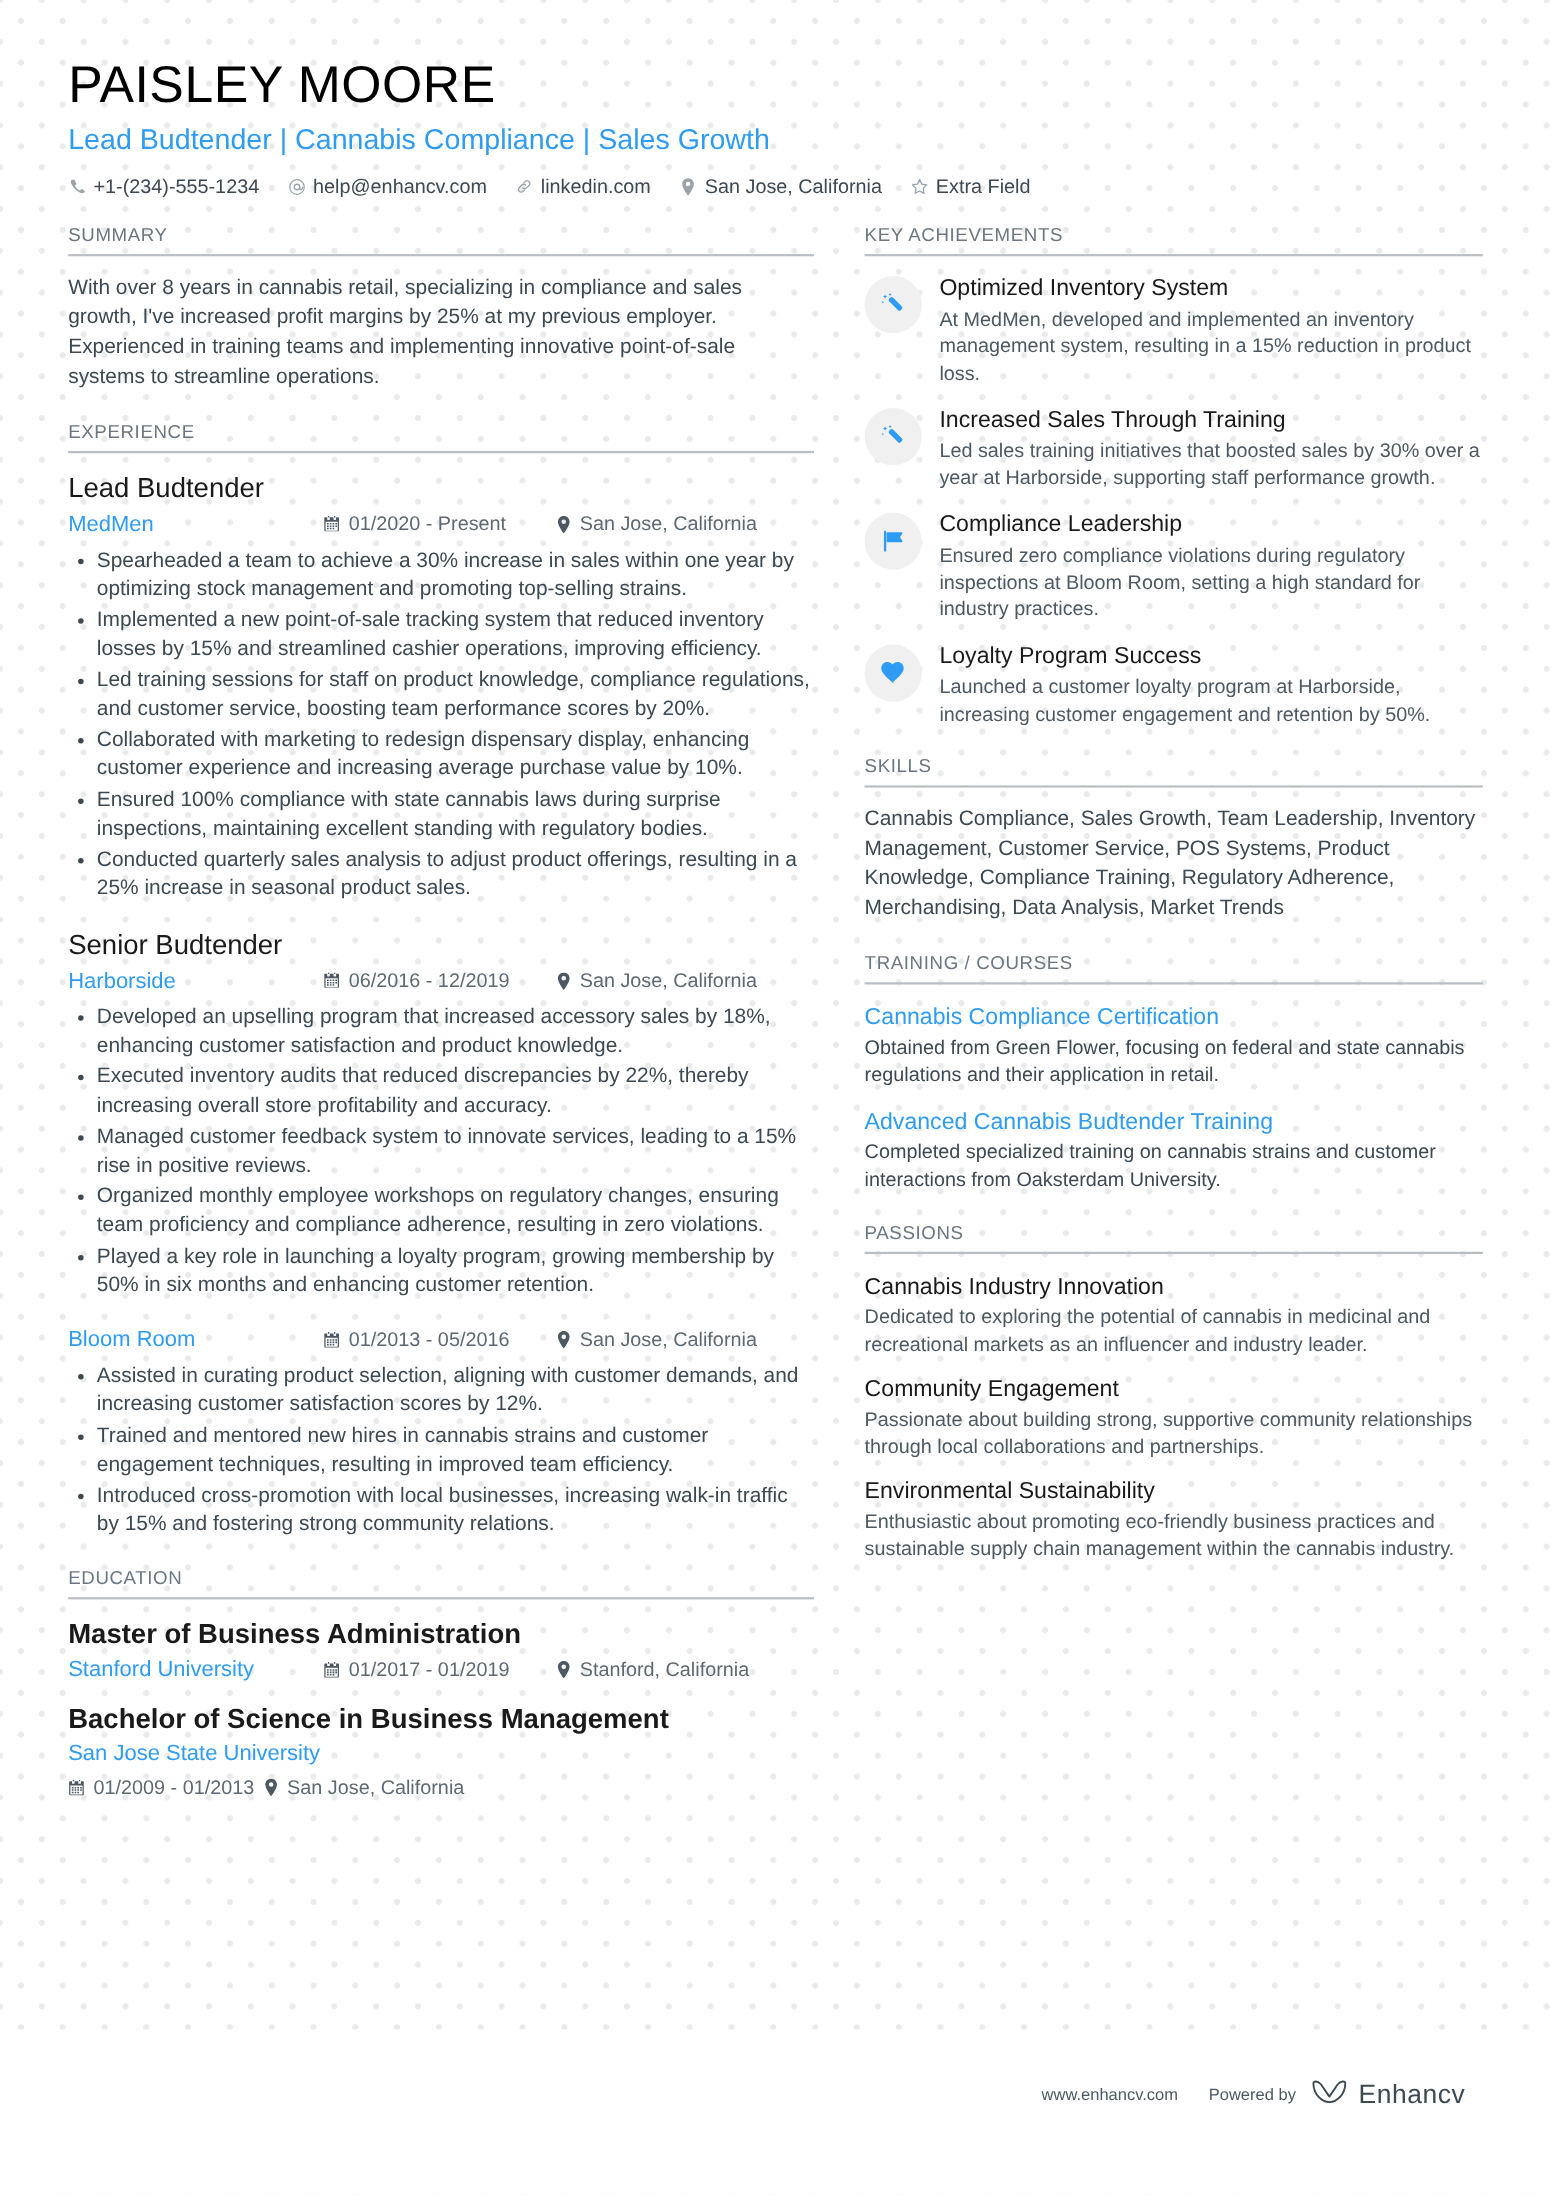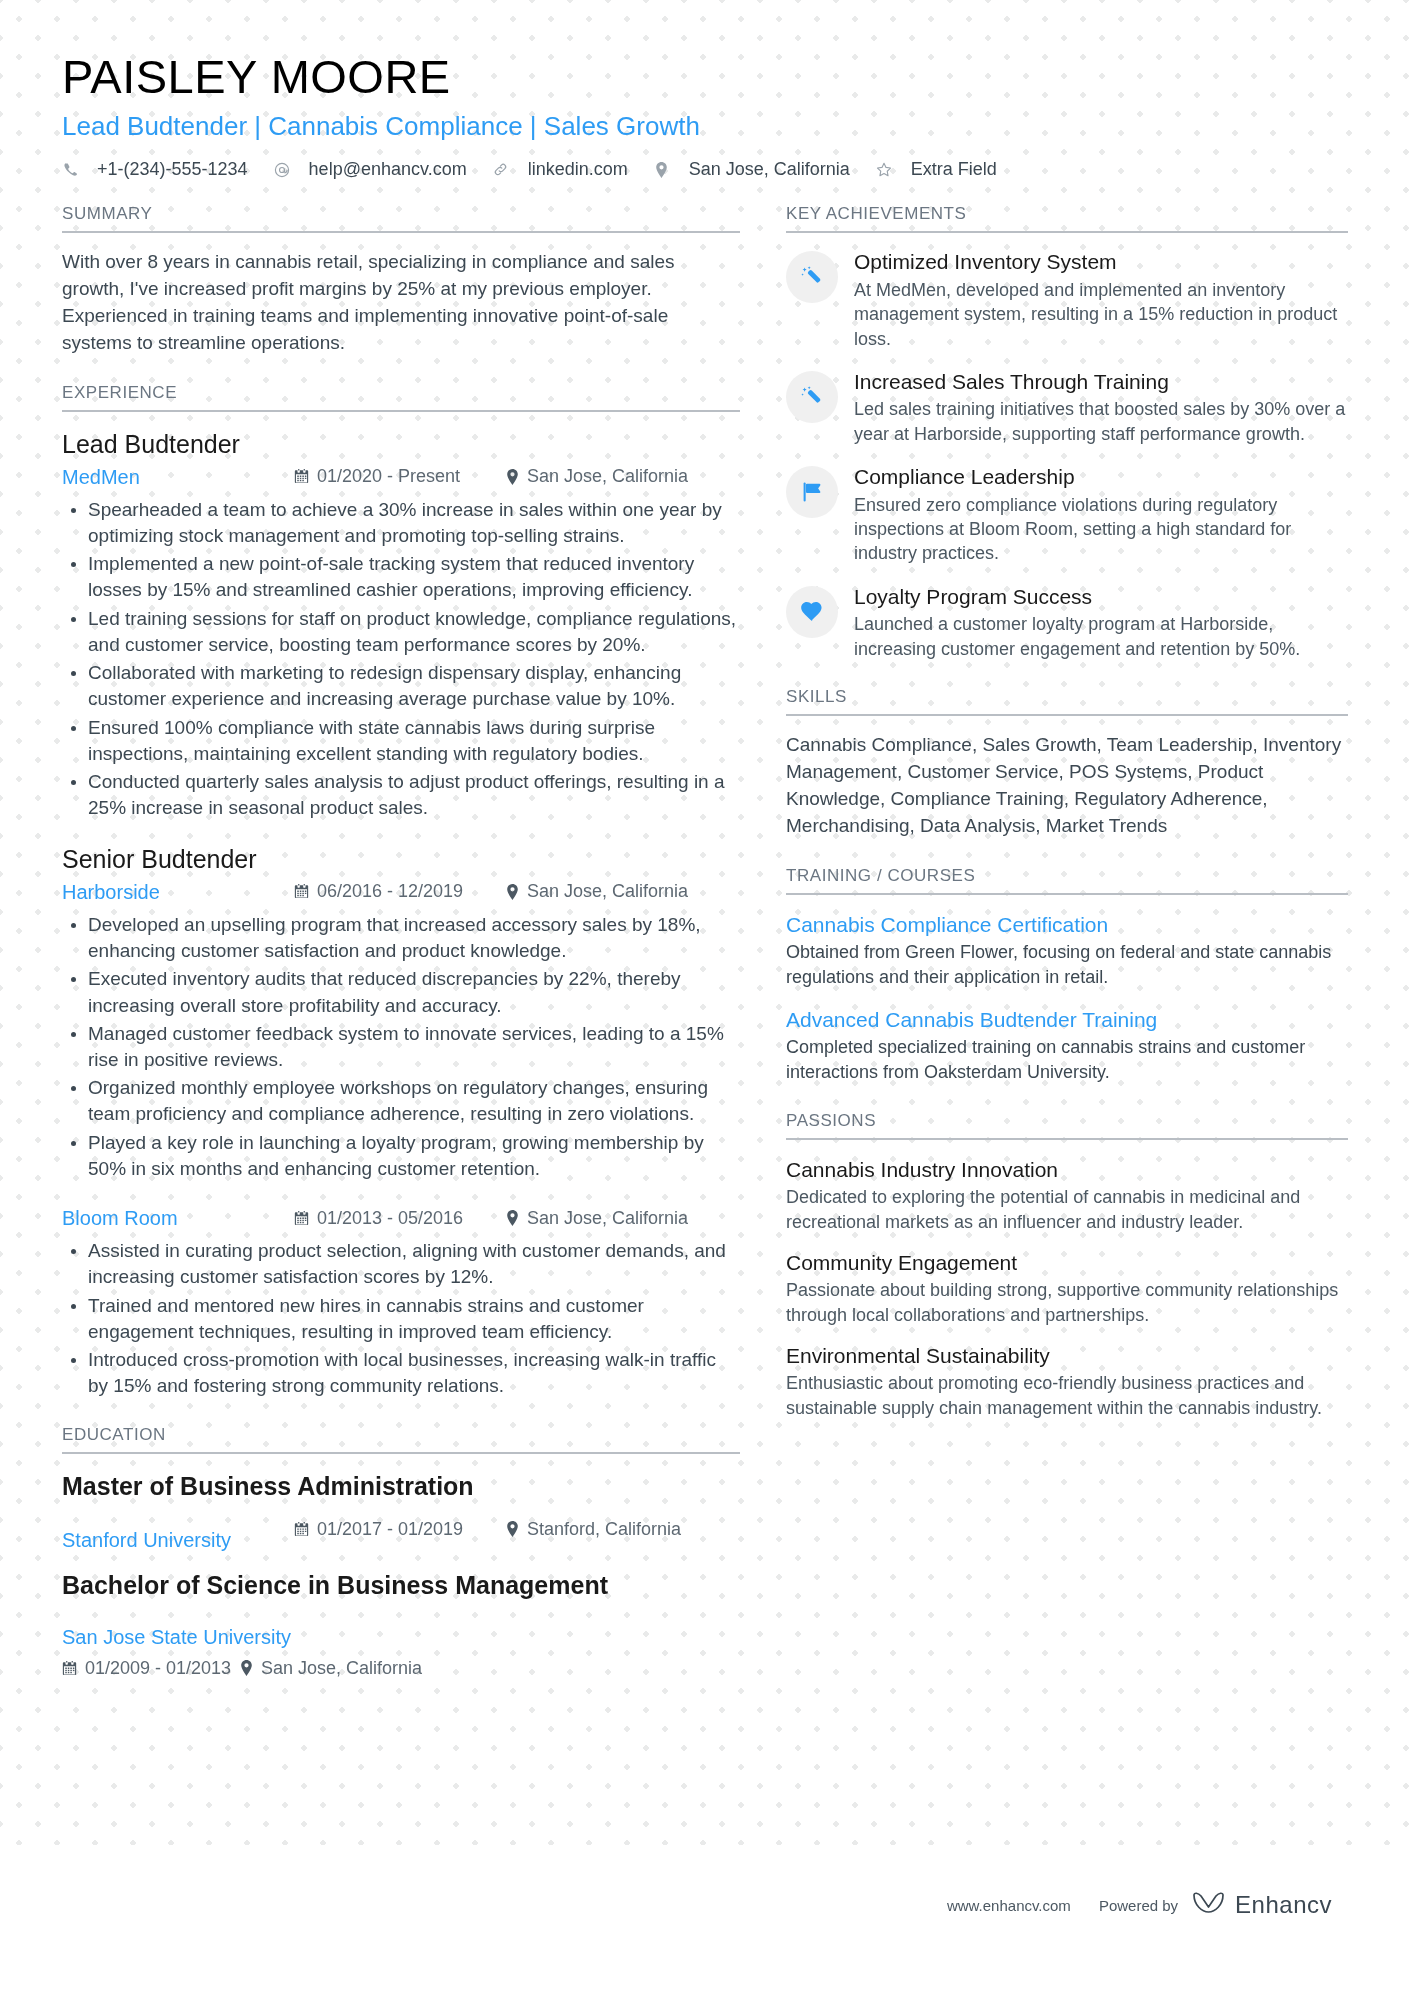--- a/index.html
+++ b/index.html
@@ -66,21 +66,21 @@
     display: flex;
     flex-wrap: wrap;
     align-items: center;
     gap: 0 26px;
     font-size: 18px;
     color: #3c4852;
   }
   .contact-item {
     display: inline-flex;
     align-items: center;
-    gap: 19px;
+    gap: 7px;
     white-space: nowrap;
     line-height: 1.4;
   }
   .contact-item .ci {
     display: inline-flex;
     align-items: center;
     justify-content: center;
     color: #9aa3ab;
     font-size: 16px;
     width: 16px;
@@ -187,21 +187,20 @@
     align-items: center;
     font-size: 18px;
     line-height: 1.45;
   }
   .edu-meta.stacked { display: block; }
   .edu-school {
     color: #2e9cf4;
     width: 232px;
     flex: 0 0 232px;
     font-size: 20px;
-    margin-top: 22px;
   }
   .edu-meta.stacked .edu-school { display: block; width: auto; margin-bottom: 3px; }
   .edu-sub { display: flex; align-items: center; }
   .edu-sub .meta-date { width: 178px; flex: 0 0 178px; }
 
   
   .ach {
     display: flex;
     gap: 16px;
     margin-bottom: 18px;

